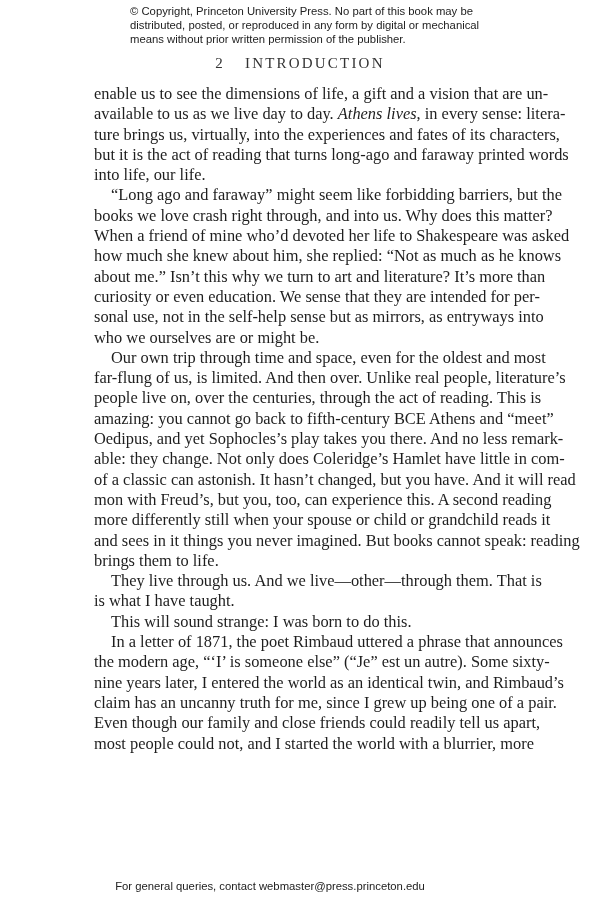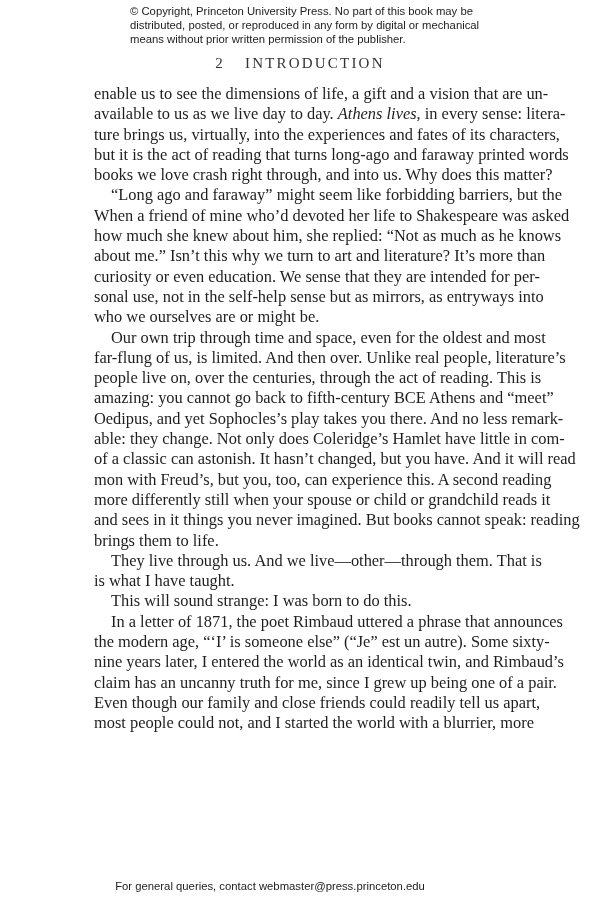--- a/index.html
+++ b/index.html
@@ -41,24 +41,25 @@
   <span class="pnum">2</span>
   <span>INTRODUCTION</span>
 </div>
 
 <div class="body-text" id="body-text">
     <p>
       <span class="line">enable us to see the dimensions of life, a gift and a vision that are un-</span>
       <span class="line">available to us as we live day to day. <em>Athens lives</em>, in every sense: litera-</span>
       <span class="line">ture brings us, virtually, into the experiences and fates of its characters,</span>
       <span class="line">but it is the act of reading that turns long-ago and faraway printed words</span>
+      <span class="line last">into life, our life.</span>
     </p>
     <p>
+      <span class="line" style="padding-left: 17px;">“Long ago and faraway” might seem like forbidding barriers, but the</span>
       <span class="line">books we love crash right through, and into us. Why does this matter?</span>
-      <span class="line" style="padding-left: 17px;">“Long ago and faraway” might seem like forbidding barriers, but the</span>
       <span class="line">When a friend of mine who’d devoted her life to Shakespeare was asked</span>
       <span class="line">how much she knew about him, she replied: “Not as much as he knows</span>
       <span class="line">about me.” Isn’t this why we turn to art and literature? It’s more than</span>
       <span class="line">curiosity or even education. We sense that they are intended for per-</span>
       <span class="line">sonal use, not in the self-help sense but as mirrors, as entryways into</span>
       <span class="line last">who we ourselves are or might be.</span>
     </p>
     <p>
       <span class="line" style="padding-left: 17px;">Our own trip through time and space, even for the oldest and most</span>
       <span class="line">far-flung of us, is limited. And then over. Unlike real people, literature’s</span>

